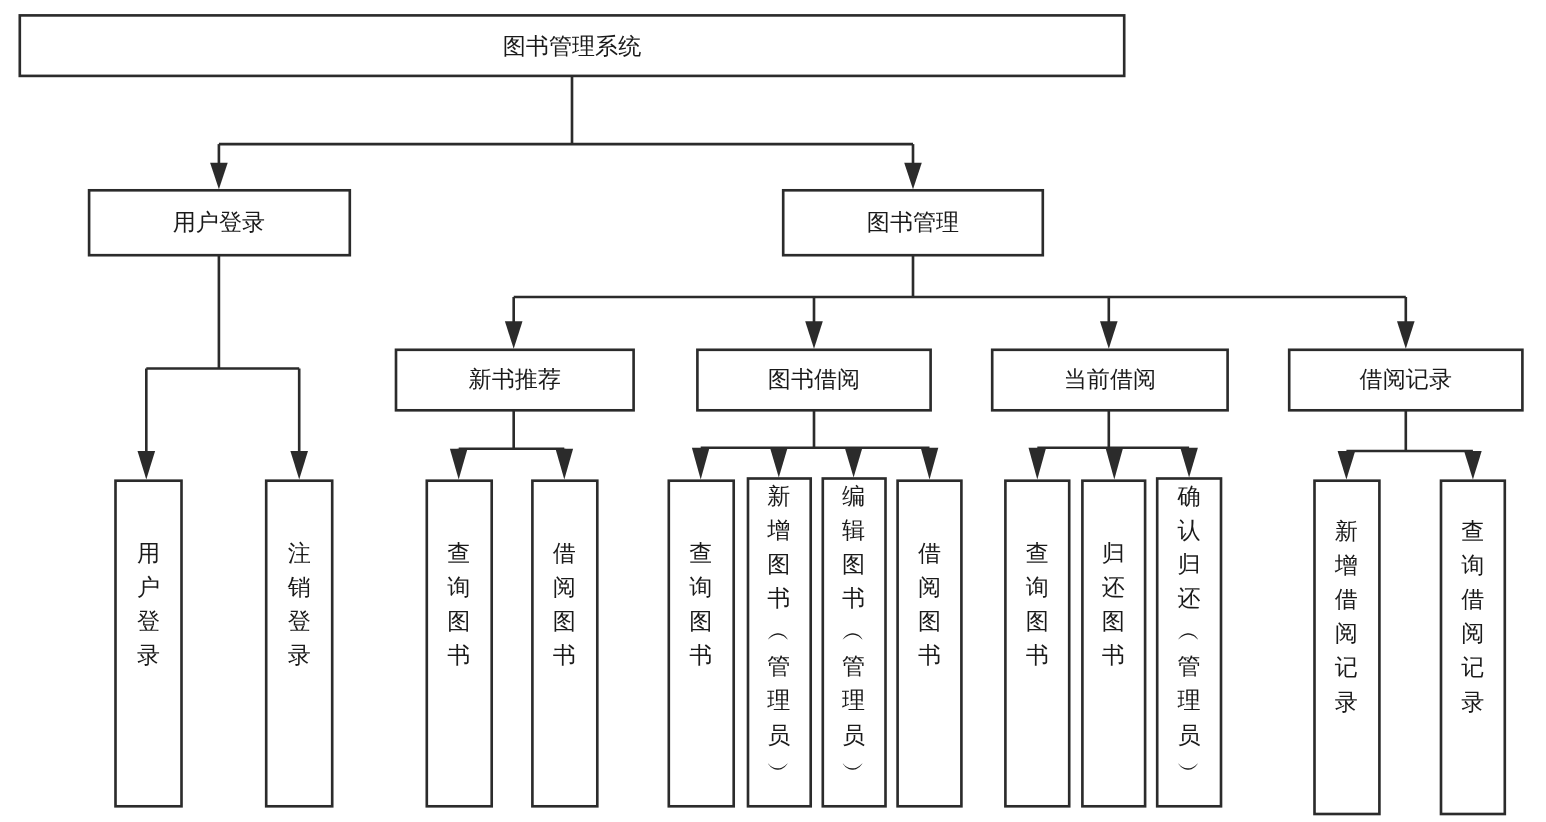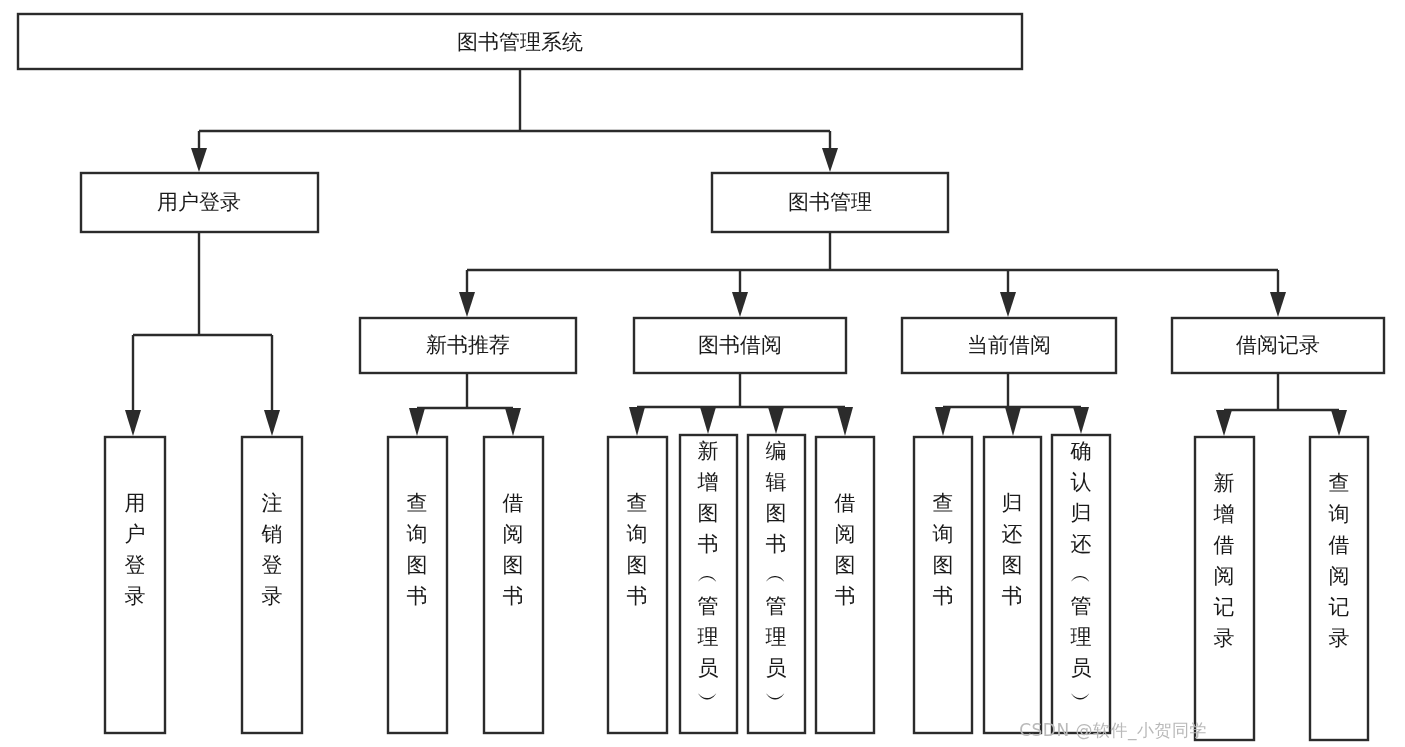--- a/index.html
+++ b/index.html
@@ -237,14 +237,13 @@
       <text class="node-label-v"><tspan x="1224" y="490">新</tspan><tspan x="1224" y="521">增</tspan><tspan x="1224" y="552">借</tspan><tspan x="1224" y="583">阅</tspan><tspan x="1224" y="614">记</tspan><tspan x="1224" y="645">录</tspan></text>
     </g>
 
     <g>
       <rect class="node-box" x="1310" y="437" width="58" height="303"></rect>
       <text class="node-label-v"><tspan x="1339" y="490">查</tspan><tspan x="1339" y="521">询</tspan><tspan x="1339" y="552">借</tspan><tspan x="1339" y="583">阅</tspan><tspan x="1339" y="614">记</tspan><tspan x="1339" y="645">录</tspan></text>
     </g>
 
   </svg>
 
-  <div class="watermark-text">CSDN @软件_小贺同学</div>
 </div>
 
 </body></html>

